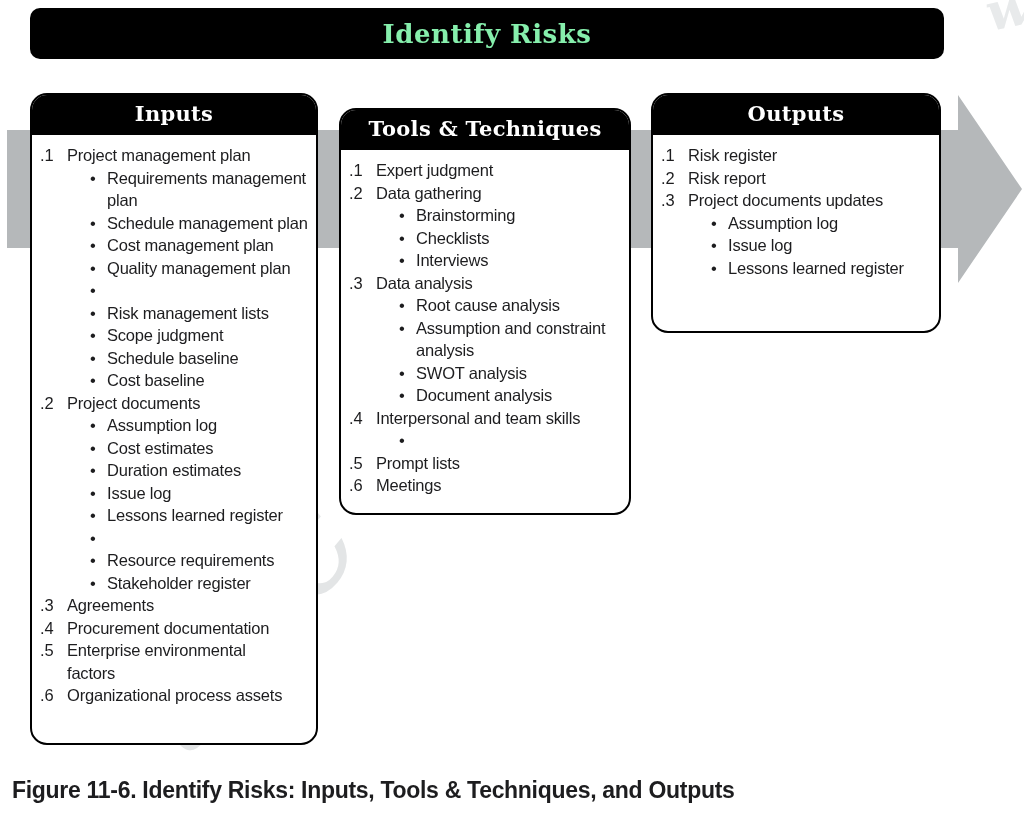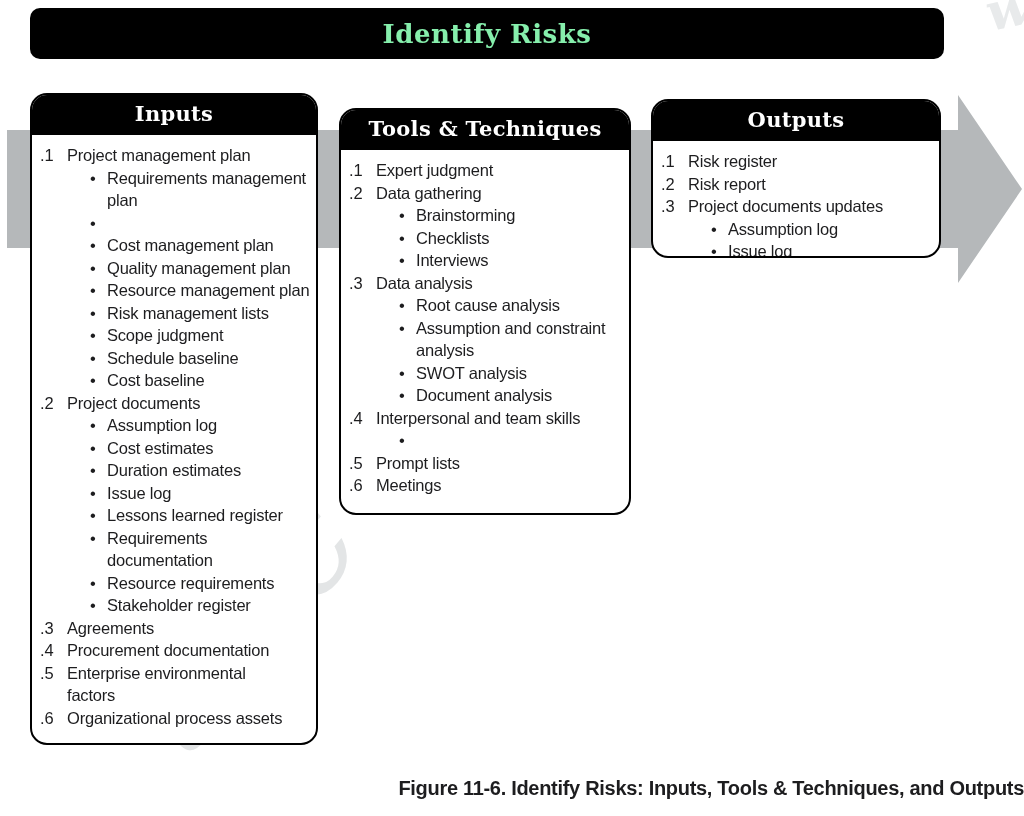--- a/index.html
+++ b/index.html
@@ -87,29 +87,29 @@
     letter-spacing: -0.2px;
   }
   .row { display: flex; align-items: flex-start; }
   .row .n { flex: 0 0 27px; }
   .row .t { flex: 1 1 auto; white-space: pre-line; }
   .row.sub { padding-left: 50px; }
   .row.sub .b { flex: 0 0 17px; }
 
   #box-inputs  { left: 30px;  top: 93px; width: 288px; height: 652px; }
   #box-tools   { left: 339px; top: 93px; width: 292px; height: 407px; margin-top: 15px; }
-  #box-outputs { left: 651px; top: 93px; width: 290px; height: 159px; margin-top: 6px; }
+  #box-outputs { left: 651px; top: 93px; width: 290px; height: 240px; }
 
   
   .caption {
     position: absolute;
-    left: 4px; right: 0; top: 777px;
-    text-align: right;
+    left: 12px; right: 0; top: 777px;
+    text-align: left;
     font-weight: bold;
-    font-size: 20px;
+    font-size: 23px;
     letter-spacing: -0.3px;
     z-index: 2;
   }
 </style>
 </head>
 <body>
 
 <div class="wm wm-bottom">tric</div>
 <div class="wm wm-top">w</div>
 
@@ -128,32 +128,32 @@
         <span class="n">.1</span>
         <span class="t">Project management plan</span>
       </div>
       <div class="row sub">
         <span class="b">•</span>
         <span class="t">Requirements management
 plan</span>
       </div>
       <div class="row sub">
         <span class="b">•</span>
+        <span class="t">Schedule management plan</span>
       </div>
       <div class="row sub">
         <span class="b">•</span>
         <span class="t">Cost management plan</span>
       </div>
       <div class="row sub">
         <span class="b">•</span>
         <span class="t">Quality management plan</span>
       </div>
       <div class="row sub">
         <span class="b">•</span>
-        <span class="t">Resource management plan</span>
       </div>
       <div class="row sub">
         <span class="b">•</span>
         <span class="t">Risk management lists</span>
       </div>
       <div class="row sub">
         <span class="b">•</span>
         <span class="t">Scope judgment</span>
       </div>
       <div class="row sub">
@@ -183,22 +183,20 @@
       <div class="row sub">
         <span class="b">•</span>
         <span class="t">Issue log</span>
       </div>
       <div class="row sub">
         <span class="b">•</span>
         <span class="t">Lessons learned register</span>
       </div>
       <div class="row sub">
         <span class="b">•</span>
-        <span class="t">Requirements
-documentation</span>
       </div>
       <div class="row sub">
         <span class="b">•</span>
         <span class="t">Resource requirements</span>
       </div>
       <div class="row sub">
         <span class="b">•</span>
         <span class="t">Stakeholder register</span>
       </div>
       <div class="row item">

